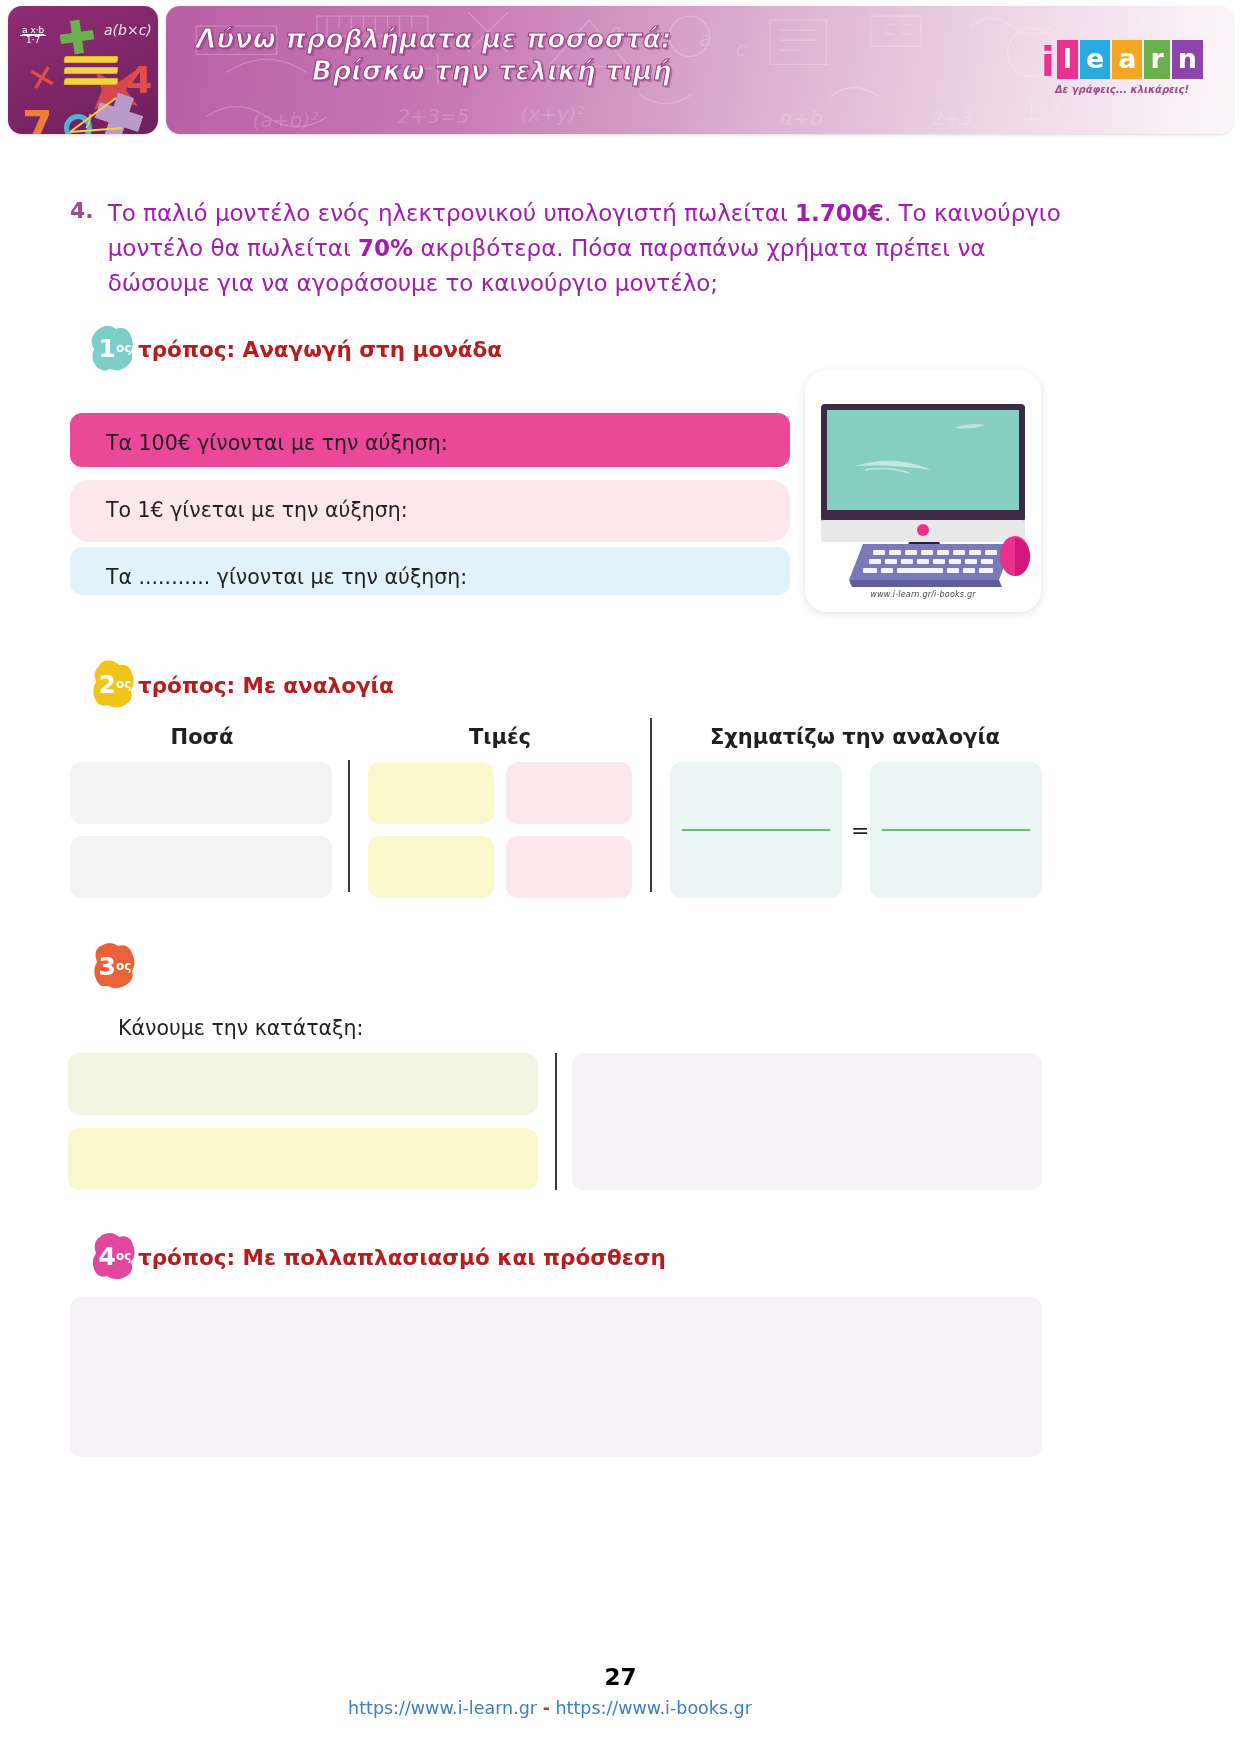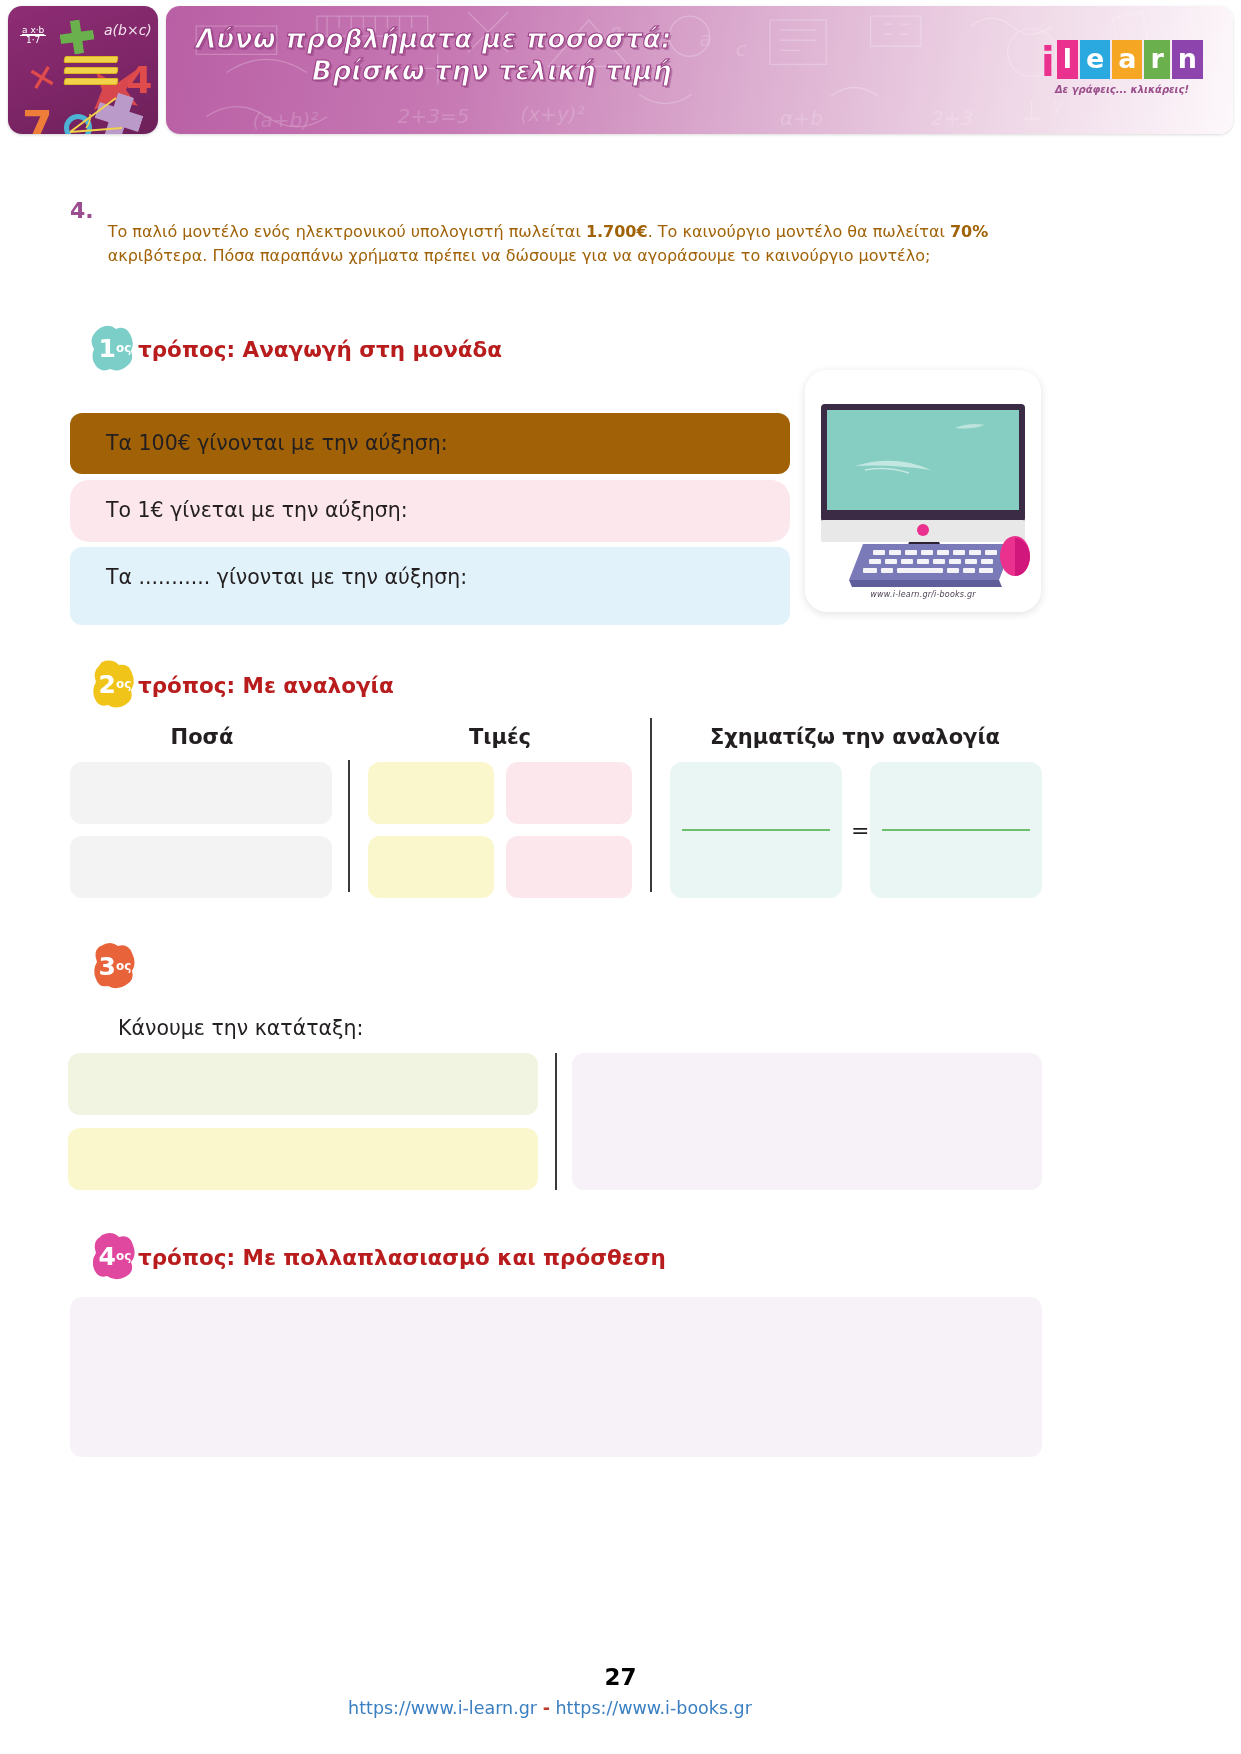--- a/index.html
+++ b/index.html
@@ -63,21 +63,21 @@
   .brand-dot { color: #e9318d; font-size: 40px; font-weight: 700; line-height: .82; font-family: "DejaVu Sans", sans-serif; }
   .bl { display: inline-block; color: #fff; font-size: 27px; font-weight: 700; line-height: 1;
         padding: 5px 6px 7px; font-family: "DejaVu Sans", sans-serif; }
   .bl1 { background: #e9318d; } .bl2 { background: #2aa9e0; } .bl3 { background: #f5a623; }
   .bl4 { background: #6ab04c; } .bl5 { background: #8e44ad; }
   .brand-tag { margin-top: 5px; font-size: 10px; color: #9a4f8b; font-style: italic; font-weight: 700; }
 
   
   .question { position: absolute; left: 70px; top: 196px; width: 1020px; display: flex; gap: 14px; }
   .q-num { color: #9c4d92; font-size: 22px; font-weight: 700; flex: 0 0 auto; padding-top: 2px; }
-  .q-text { font-size: 16px; line-height: 1.53; color: #a16207; font-family: "DejaVu Sans", sans-serif; margin-top: 24px; }
+  .q-text { font-size: 23px; line-height: 1.53; color: #a21caf; font-family: "DejaVu Sans", sans-serif; }
   .q-text b { font-weight: 700; }
 
   
   .way { position: absolute; display: flex; align-items: center; }
   .blob { position: relative; width: 54px; height: 54px; flex: 0 0 54px; }
   .blob svg { position: absolute; left: 0; top: 0; }
   .blob .num {
     position: absolute; inset: 0; display: flex; align-items: center; justify-content: center;
     color: #ffffff; font-size: 25px; font-weight: 700; font-family: "DejaVu Sans", sans-serif;
     padding-bottom: 2px;
@@ -218,27 +218,27 @@
   <div class="way" style="left:88px; top:322px;">
     <div class="blob">
       <svg width="54" height="54" viewBox="0 0 54 54">
         <path d="M12 6 q9 -5 16 1 q9 -4 14 5 q5 9 1 17 q4 9 -4 15 q-8 7 -17 3 q-8 4 -14 -3 q-6 -8 -2 -17 q-5 -9 0 -15 q3 -4 6 -6 z" fill="#7ccfc9"></path>
       </svg>
       <div class="num">1<sup>ος</sup></div>
     </div>
     <div class="way-label">τρόπος: Αναγωγή στη μονάδα</div>
   </div>
 
-  <div class="fbox" style="left:70px; top:413px; width:720px; height:61px; background:#a16207;">
+  <div class="fbox" style="left:70px; top:413px; width:720px; height:54px; background:#ec4899;">
     <div class="fbox-text" style="left:36px; top:18px;">Τα 100€ γίνονται με την αύξηση:</div>
   </div>
   <div class="fbox" style="left:70px; top:480px; width:720px; height:62px; background:#fce8ec;border-radius:19px;">
     <div class="fbox-text" style="left:36px; top:18px;">Το 1€ γίνεται με την αύξηση:</div>
   </div>
-  <div class="fbox" style="left:70px; top:547px; width:720px; height:78px; background:#e2f2fa;">
+  <div class="fbox" style="left:70px; top:547px; width:720px; height:48px; background:#e2f2fa;">
     <div class="fbox-text" style="left:36px; top:18px;">Τα ........... γίνονται με την αύξηση:</div>
   </div>
 
   <div class="illus">
     <svg width="236" height="242" viewBox="0 0 236 242">
       <rect x="0" y="0" width="236" height="242" fill="#ffffff"></rect>
 
       <rect x="16" y="34" width="204" height="118" rx="4" fill="#3b2b44"></rect>
       <rect x="22" y="40" width="192" height="100" fill="#86ceC2"></rect>
 

